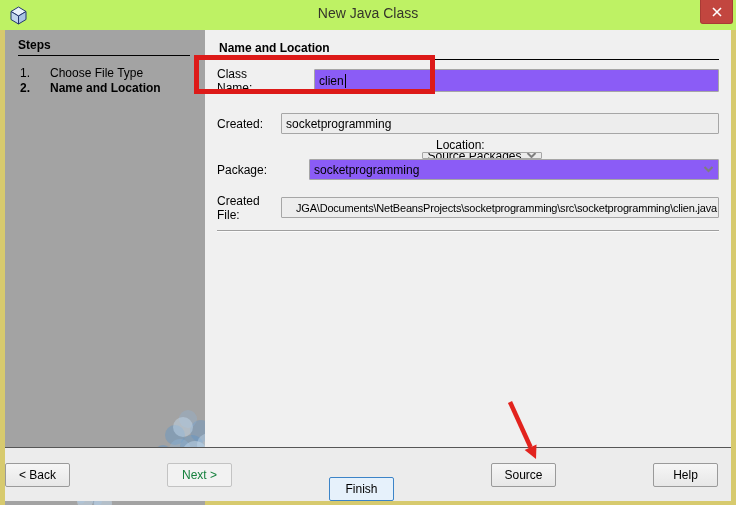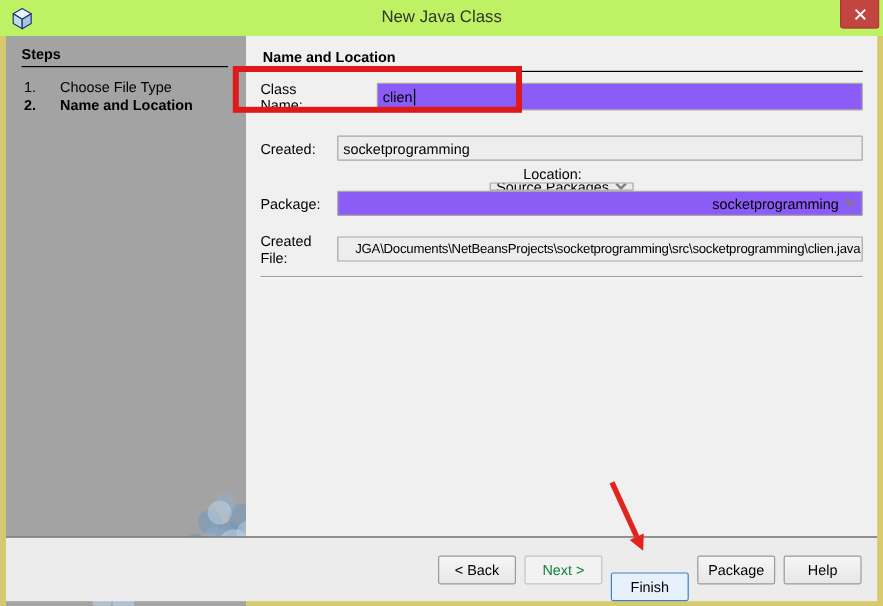--- a/index.html
+++ b/index.html
@@ -59,36 +59,36 @@
   .row-location { top:108px;flex-direction:column; }
   .row-package  { top:129px; }
   .row-created  { top:167px; }
 
   .field {
     flex:1; height:100%; border:1px solid #a6a6a6; background:#8b5cf6;
     display:flex; align-items:center; padding:0 4px; overflow:hidden;
     white-space:nowrap; border-radius:1px;
   }
   .field.readonly { background:#ededed; }
-  .field.combo { justify-content:flex-end; cursor:pointer; }
+  .field.combo { justify-content:space-between; cursor:pointer;margin-left:28px; }
   .field.combo-gray { background:#ebebeb; }
   .field.created { font-size:11px; letter-spacing:-0.2px; padding:0 14px; }
   .caret { display:inline-block; width:1px; height:14px; background:#000; margin-left:1px; }
   .chevron { flex:none; margin-left:4px; }
 
   .separator {
     position:absolute; left:12px; top:200px; width:502px; height:2px;
     border-top:1px solid #9f9f9f; border-bottom:1px solid #fbfbfb;
   }
 
   
   .button-bar {
     position:absolute; left:5px; top:447px; width:726px; height:54px;
     background:#ececec; border-top:1px solid #565656;
-    display:flex; align-items:center; justify-content:flex-end;
+    display:flex; align-items:center; justify-content:space-between;
     padding-right:13px; gap:7px;
   }
   .btn {
     width:65px; height:24px; font-size:12px; font-family:inherit;
     background:linear-gradient(#f6f6f6,#e7e7e7);
     border:1px solid #9a9a9a; border-radius:2px; color:#000; cursor:pointer;
   }
   .btn.disabled { color:#15803d; background:#f2f2f2; border-color:#c3c3c3; cursor:default; }
   .btn.default { background:#e6f1fb; border:1px solid #3c84c8;margin-top:28px; }
 
@@ -217,21 +217,21 @@
       </div>
     </div>
 
     <div class="separator"></div>
   </div>
 
   <div class="button-bar">
     <button class="btn">&lt; Back</button>
     <button class="btn disabled" aria-disabled="true">Next &gt;</button>
     <button class="btn default">Finish</button>
-    <button class="btn">Package</button>
+    <button class="btn">Source</button>
     <button class="btn">Help</button>
   </div>
 
   <div class="anno-rect"></div>
   <svg class="anno-arrow" width="60" height="72" viewBox="0 0 60 72">
     <line x1="15" y1="9" x2="35.6" y2="54.2" stroke="#e2231e" stroke-width="4.5"></line>
     <polygon points="41,66 41.5,51.5 29.7,56.9" fill="#e2231e"></polygon>
   </svg>
 
 </div>

